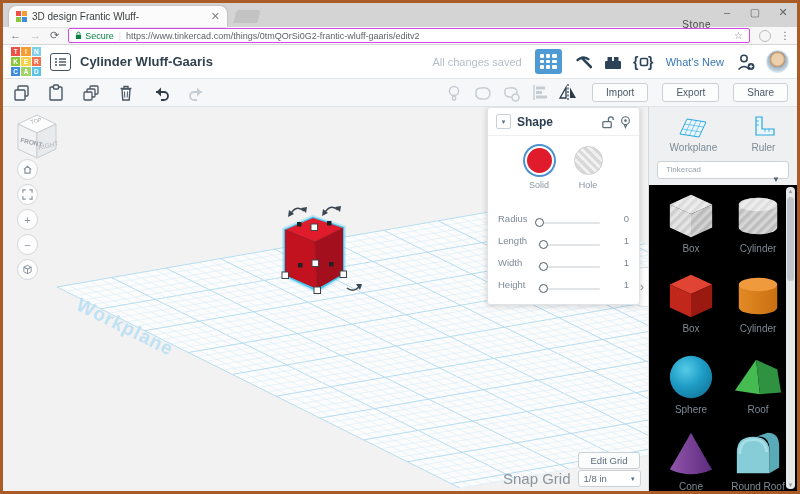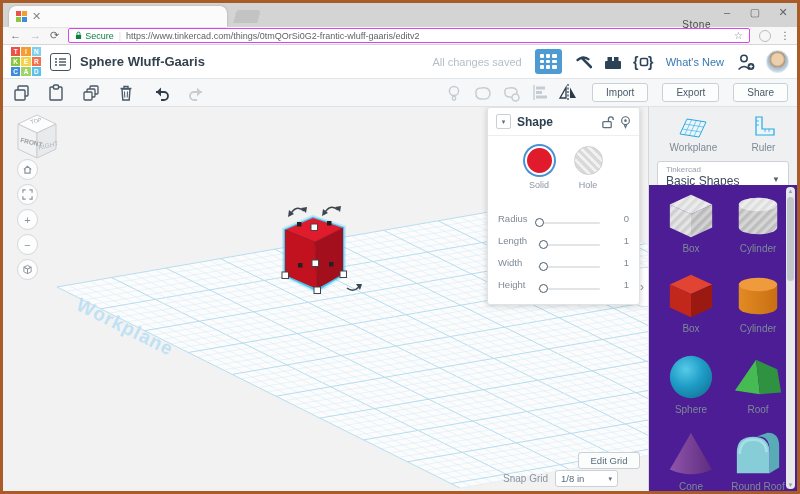--- a/index.html
+++ b/index.html
@@ -72,36 +72,36 @@
   .slider-row{display:flex;align-items:flex-end;height:22px}
   .sl-label{width:40px;font-size:9.5px;color:#7d8a96}
   .track{position:relative;width:62px;height:2px;background:#e1e5e8;border-radius:1px;flex:none}
   .track .fill{position:absolute;left:0;top:0;height:2px;background:#4a90d2;border-radius:1px}
   .track .knob{position:absolute;top:-4px;width:9px;height:9px;background:#fff;border:1.5px solid #4b5a66;border-radius:50%}
   .sl-value{margin-left:auto;font-size:9.5px;color:#7d8a96}
 
   
   .edit-grid-btn{position:absolute;left:575px;top:345px;width:62px;height:17px;background:#fbfcfc;border:1px solid #c9d0d6;border-radius:3px;font-size:9.5px;color:#5a6b7c;display:flex;align-items:center;justify-content:center;z-index:3}
   .snap-row{position:absolute;left:500px;top:363px;display:flex;align-items:center;gap:7px;z-index:3}
-  .snap-label{font-size:10px;color:#8b959e}
+  .snap-label{font-size:15px;color:#8b959e}
   .snap-dd{width:63px;height:17px;background:#fff;border:1px solid #c9d0d6;border-radius:3px;display:flex;align-items:center;justify-content:space-between;padding:0 5px;font-size:9.5px;color:#5a6b7c}
   .snap-dd .car{font-size:7px;color:#5a6b7c}
 
   .collapse-tab{position:absolute;right:0;top:160px;width:13px;height:40px;background:#fff;border:1px solid #dadee1;border-right:none;border-radius:8px 0 0 8px;display:flex;align-items:center;justify-content:center;color:#8a949e;font-size:12px;z-index:4}
 
   
   .sidebar{width:149px;background:#eef0f1;border-left:1px solid #d5d8da;position:relative;flex:none}
   .tools-row{display:flex;justify-content:space-around;padding:8px 4px 3px}
   .tool{display:flex;flex-direction:column;align-items:center;gap:3px}
   .tool-label{font-size:10px;color:#7d8a96}
   .lib-dd{margin:5px 8px;background:#fff;border:1px solid #ccd2d7;border-radius:3px;padding:3px 8px 4px;position:relative}
   .lib-group{font-size:8px;color:#95a0aa}
   .lib-name{font-size:12px;color:#3c4a5a}
   .lib-car{position:absolute;right:8px;top:13px;font-size:8px;color:#55616c}
-  .shapes{position:absolute;top:78px;bottom:0;left:0;right:0;background:#4c1d95}
+  .shapes{position:absolute;top:78px;bottom:0;left:0;right:0;background:#000000}
   .shape-tile{position:absolute;width:56px;display:flex;flex-direction:column;align-items:center}
   .shape-label{font-size:10px;color:#7d8a96;margin-top:2px;white-space:nowrap}
   .sb-scroll{position:absolute;right:2px;top:2px;bottom:2px;width:9px}
   .sb-track{position:absolute;inset:0;background:#e6e8ea;border-radius:4px}
   .sb-thumb{position:absolute;left:1px;right:1px;top:10px;height:84px;background:#c1c6cb;border-radius:4px}
   .sb-arrow{position:absolute;left:0;right:0;text-align:center;font-size:6px;color:#9aa2a8}
 </style>
 </head>
 <body>
 
@@ -130,20 +130,21 @@
 <div class="window">
 
   <div class="tabstrip">
     <div class="tab">
       <span class="favicon">
         <i style="background:#ef5048"></i>
           <i style="background:#f59c33"></i>
           <i style="background:#8cc63f"></i>
           <i style="background:#3e8ddd"></i>
       </span>
+      <span class="tab-title">3D design Frantic Wluff-</span>
       <span class="tab-close">✕</span>
     </div>
     <div class="newtab"></div>
     <span class="profile-name">Stone</span>
     <div class="win-controls">
       <span>–</span>
       <span>▢</span>
       <span>✕</span>
     </div>
   </div>
@@ -185,21 +186,21 @@
           <g stroke="#44525f" stroke-width="1.4">
             <line x1="1" y1="2" x2="3" y2="2"></line>
             <line x1="5" y1="2" x2="12" y2="2"></line>
             <line x1="1" y1="5" x2="3" y2="5"></line>
             <line x1="5" y1="5" x2="12" y2="5"></line>
             <line x1="1" y1="8" x2="3" y2="8"></line>
             <line x1="5" y1="8" x2="12" y2="8"></line>
           </g>
         </svg>
     </div>
-    <span class="design-title">Sphere Wluff-Gaaris</span>
+    <span class="design-title">Cylinder Wluff-Gaaris</span>
     <span class="hdr-spacer"></span>
     <span class="save-status">All changes saved</span>
     <div class="grid-btn">
         <i></i>
         <i></i>
         <i></i>
         <i></i>
         <i></i>
         <i></i>
         <i></i>
@@ -576,21 +577,20 @@
                 <line x1="15" y1="14" x2="15" y2="17"></line>
                 <line x1="19" y1="14" x2="19" y2="17"></line>
               </g>
           </svg>
           <span class="tool-label">Ruler</span>
         </div>
       </div>
 
       <div class="lib-dd">
         <div class="lib-group">Tinkercad</div>
-        <div class="lib-name">Basic Shapes</div>
         <span class="lib-car">▼</span>
       </div>
 
       <div class="shapes">
 
         <div class="shape-tile" style="left:14px;top:6px">
           <svg width="54" height="50" viewBox="0 0 56 52">
             <polygon points="28,4 6,14 28,24 50,14" fill="url(#stripes)"></polygon>
               <polygon points="28,4 6,14 28,24 50,14" fill="#fff" opacity="0.35"></polygon>
             <polygon points="6,14 28,24 28,48 6,38" fill="url(#stripes)"></polygon>

